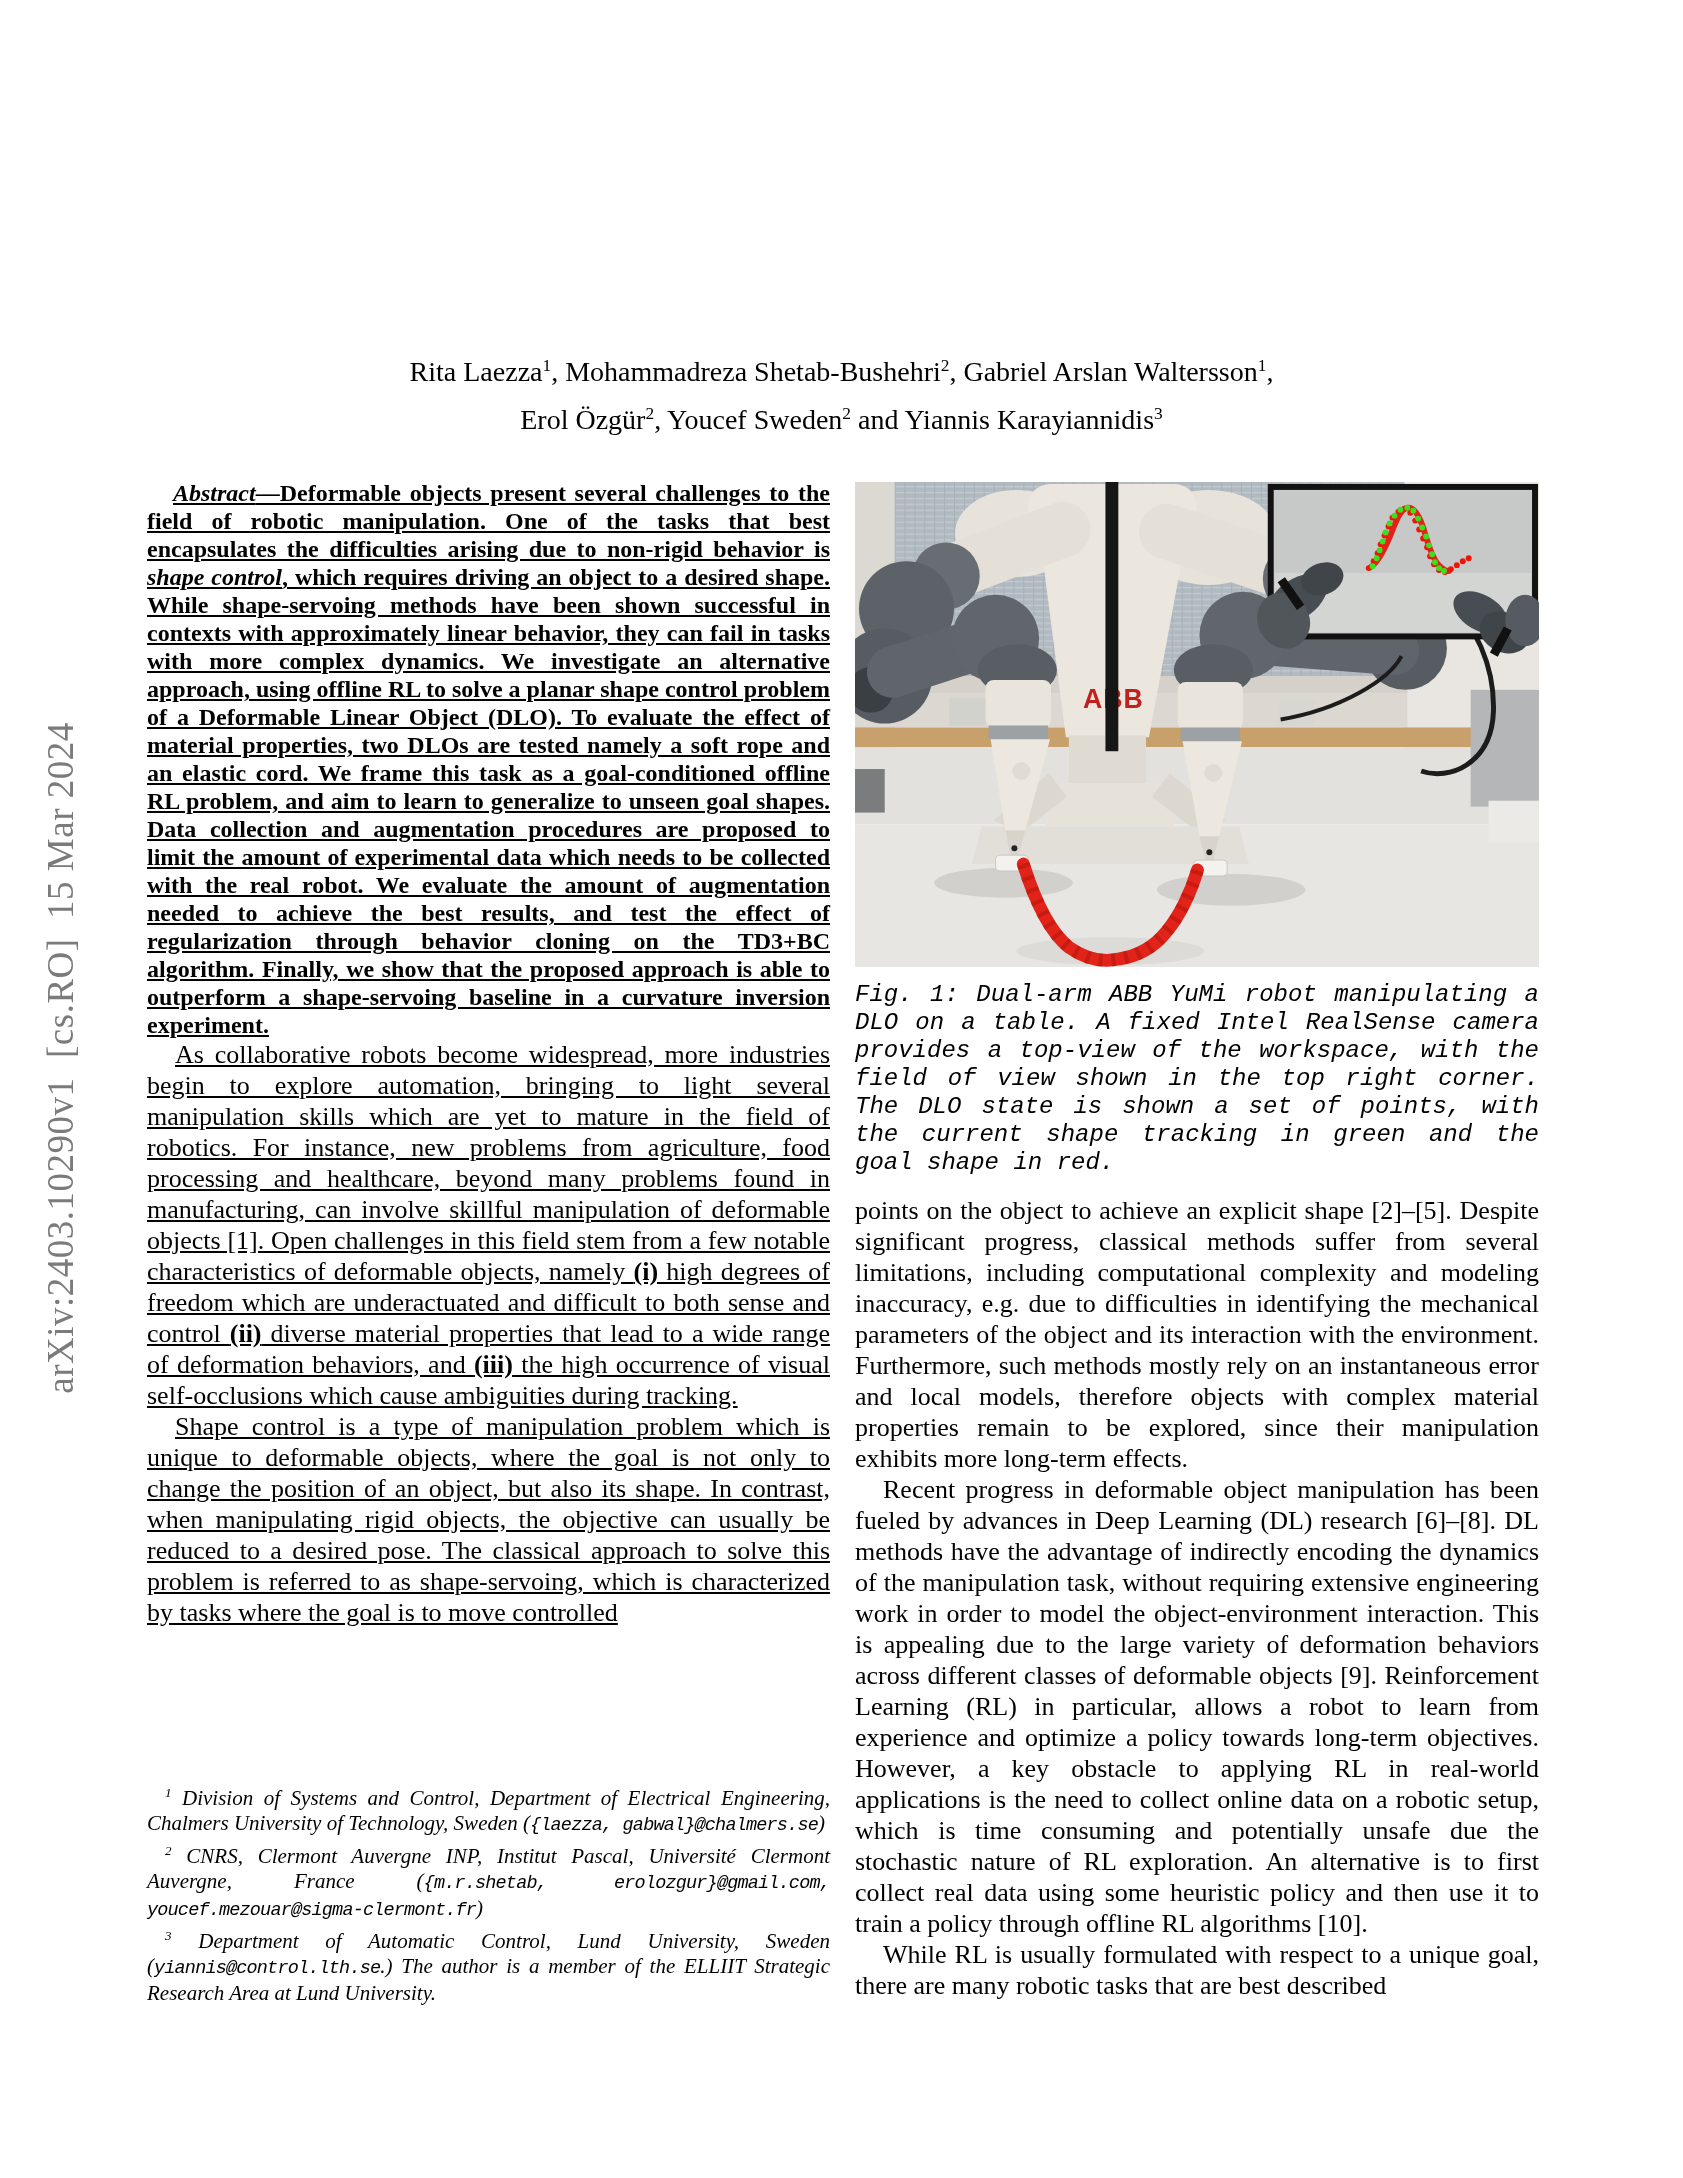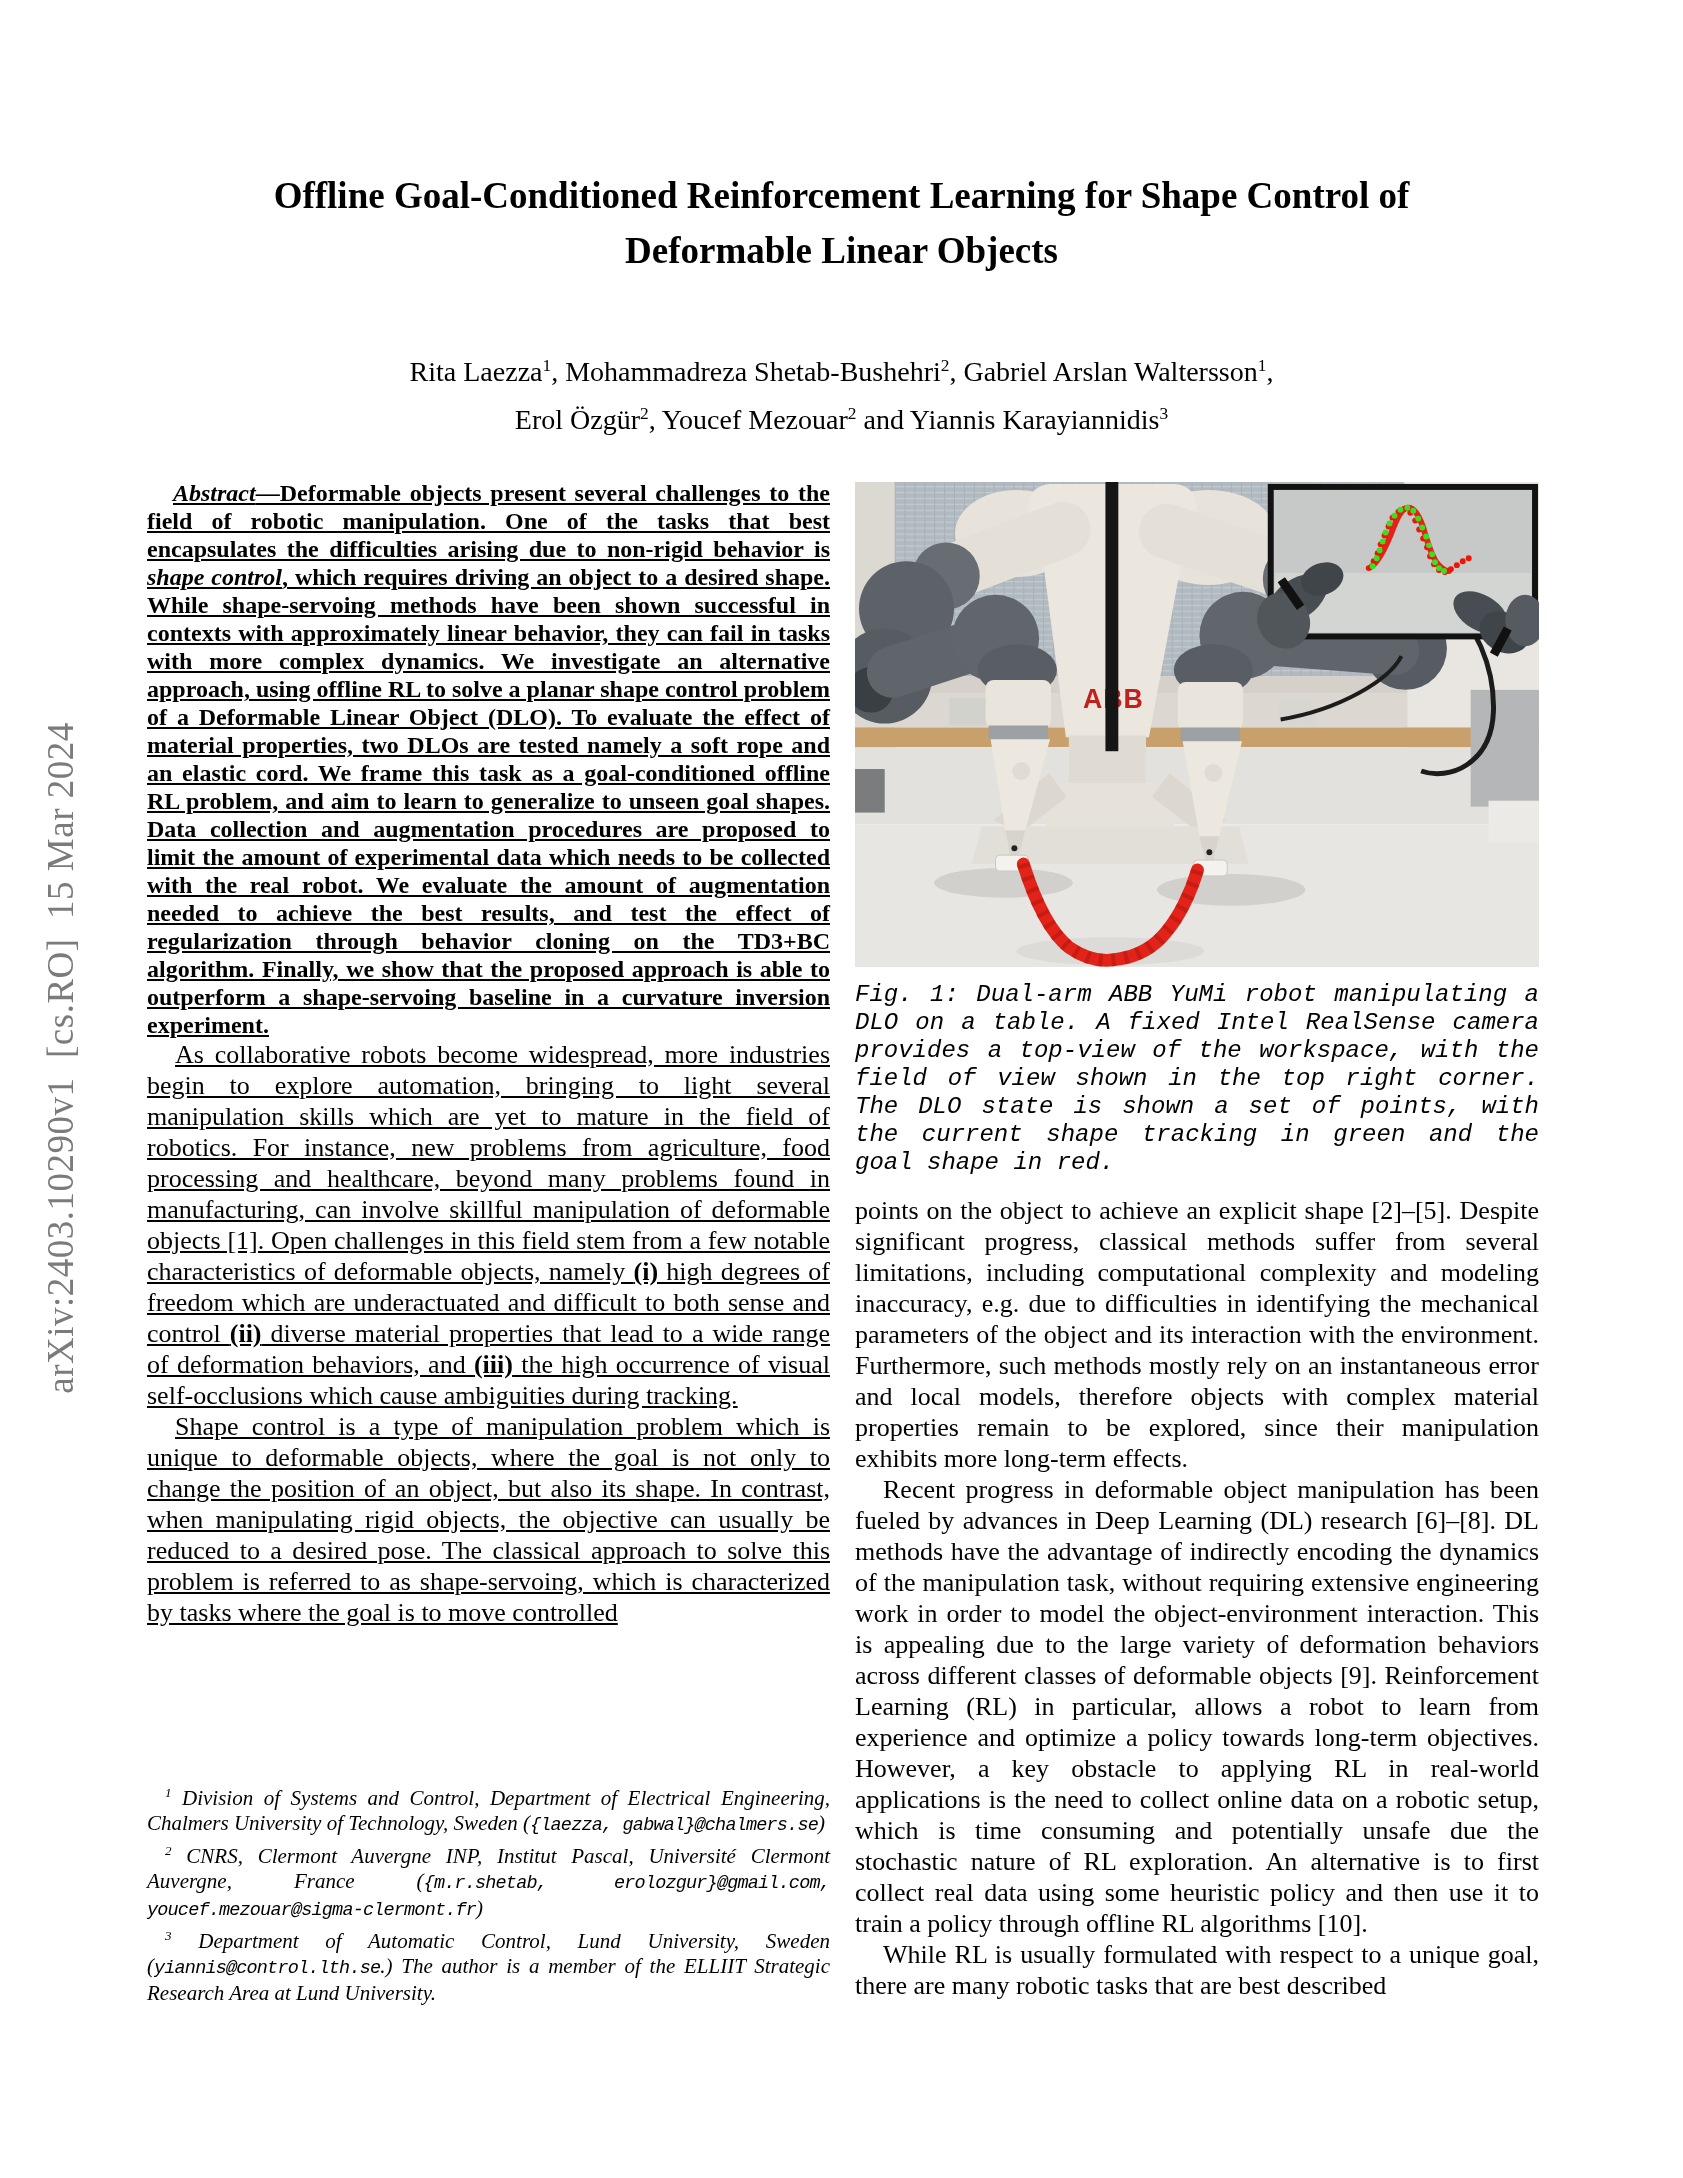--- a/index.html
+++ b/index.html
@@ -39,28 +39,24 @@
   .caption{margin-top:14px;font-style:italic;font-size:24px;line-height:28px;text-align:justify;font-family:Liberation Mono, monospace;}
   .after-fig{margin-top:18px;}
 </style>
 </head>
 <body>
 
 <div class="page">
 
   <div class="watermark">arXiv:2403.10290v1  [cs.RO]  15 Mar 2024</div>
 
-  <div class="title">
-    <div>Offline Goal-Conditioned Reinforcement Learning for Shape Control of</div>
-    <div>Deformable Linear Objects</div>
-  </div>
 
   <div class="authors">
     <div><span>Rita Laezza</span><sup>1</sup><span>, Mohammadreza Shetab-Bushehri</span><sup>2</sup><span>, Gabriel Arslan Waltersson</span><sup>1</sup><span>,</span></div>
-    <div><span>Erol Özgür</span><sup>2</sup><span>, Youcef Mezouar</span><sup>2</sup><span> and Yiannis Karayiannidis</span><sup>3</sup></div>
+    <div><span>Erol Özgür</span><sup>2</sup><span>, Youcef Sweden</span><sup>2</sup><span> and Yiannis Karayiannidis</span><sup>3</sup></div>
   </div>
 
   <div class="col-left">
     <div class="abstract"><span class="i">Abstract</span><span>—Deformable objects present several challenges to the field of robotic manipulation. One of the tasks that best encapsulates the difficulties arising due to non-rigid behavior is </span><span class="i">shape control</span><span>, which requires driving an object to a desired shape. While shape-servoing methods have been shown successful in contexts with approximately linear behavior, they can fail in tasks with more complex dynamics. We investigate an alternative approach, using offline RL to solve a planar shape control problem of a Deformable Linear Object (DLO). To evaluate the effect of material properties, two DLOs are tested namely a soft rope and an elastic cord. We frame this task as a goal-conditioned offline RL problem, and aim to learn to generalize to unseen goal shapes. Data collection and augmentation procedures are proposed to limit the amount of experimental data which needs to be collected with the real robot. We evaluate the amount of augmentation needed to achieve the best results, and test the effect of regularization through behavior cloning on the TD3+BC algorithm. Finally, we show that the proposed approach is able to outperform a shape-servoing baseline in a curvature inversion experiment.</span></div>
     <div class="par"><span>As collaborative robots become widespread, more industries begin to explore automation, bringing to light several manipulation skills which are yet to mature in the field of robotics. For instance, new problems from agriculture, food processing and healthcare, beyond many problems found in manufacturing, can involve skillful manipulation of deformable objects [1]. Open challenges in this field stem from a few notable characteristics of deformable objects, namely </span><span class="b">(i)</span><span> high degrees of freedom which are underactuated and difficult to both sense and control </span><span class="b">(ii)</span><span> diverse material properties that lead to a wide range of deformation behaviors, and </span><span class="b">(iii)</span><span> the high occurrence of visual self-occlusions which cause ambiguities during tracking.</span></div>
     <div class="par"><span>Shape control is a type of manipulation problem which is unique to deformable objects, where the goal is not only to change the position of an object, but also its shape. In contrast, when manipulating rigid objects, the objective can usually be reduced to a desired pose. The classical approach to solve this problem is referred to as shape-servoing, which is characterized by tasks where the goal is to move controlled</span></div>
   </div>
 
   <div class="footnotes">
     <div class="fn"><sup>1</sup><span> Division of Systems and Control, Department of Electrical Engineering, Chalmers University of Technology, Sweden (</span><span class="m">{laezza, gabwal}@chalmers.se</span><span>)</span></div>

